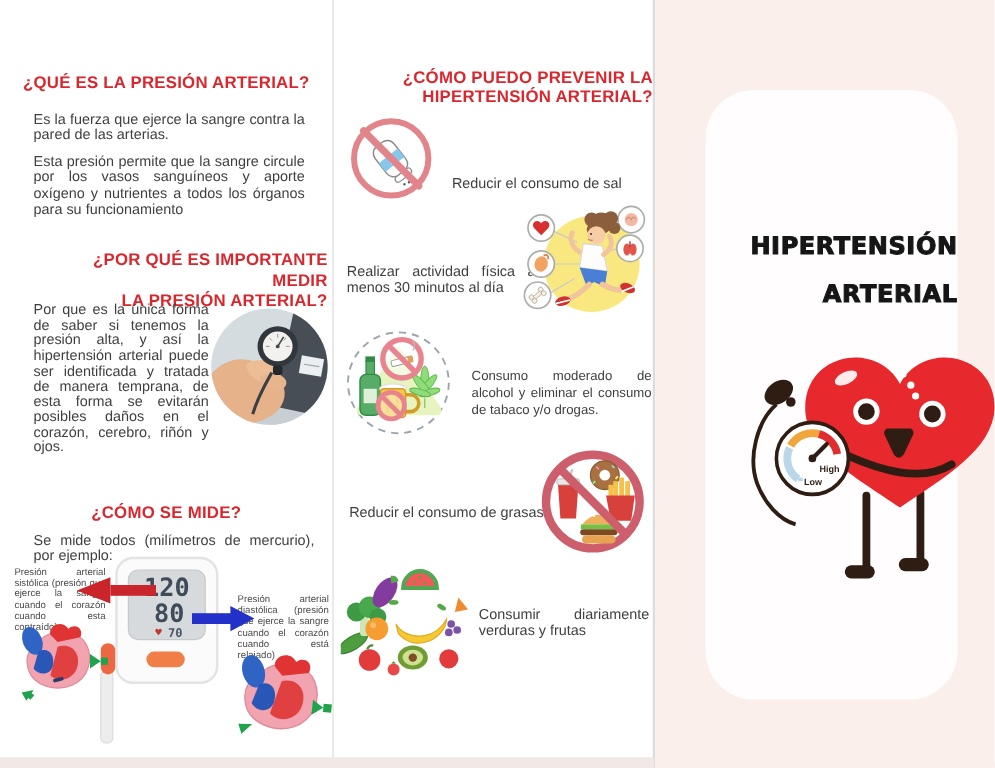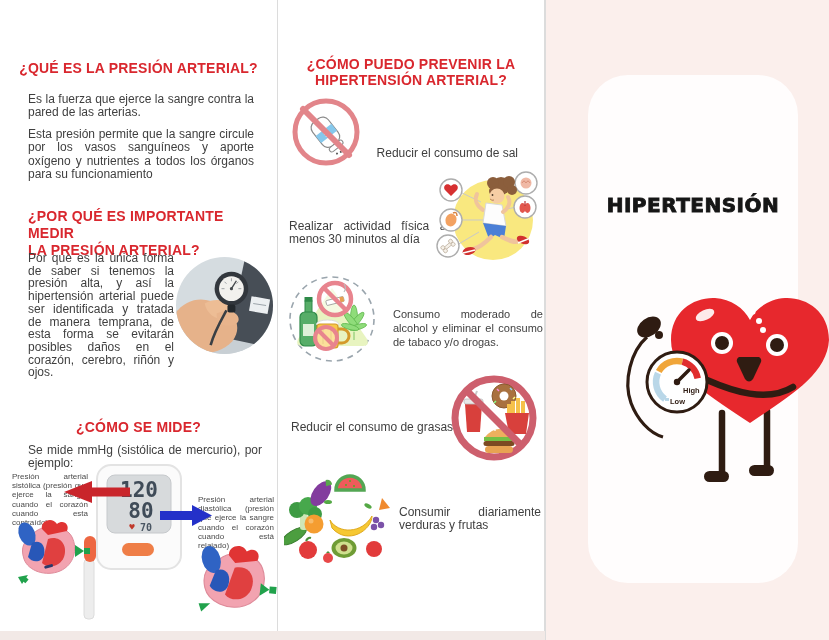--- a/index.html
+++ b/index.html
@@ -10,21 +10,21 @@
   #panel-right{left:546px;width:283px;background:#fbefec;}
   .divider{position:absolute;top:0;width:2px;height:640px;background:#dcdcdc;}
   #divider-1{left:277px;}
   #divider-2{left:544px;}
   #bottom-strip{position:absolute;left:0;top:631px;width:545px;height:9px;background:#f2e9e6;}
   .abs{position:absolute;}
   .red-h{color:#d9272e;font-weight:bold;font-size:14px;line-height:17px;letter-spacing:.2px;}
   .center{text-align:center;}
   .btxt{color:#3f3f3f;font-size:12px;line-height:13.4px;text-align:justify;text-justify:inter-word;}
   .tiny{color:#4a4a4a;font-size:8px;line-height:9.2px;text-align:justify;}
-  .line{display:block;}
+  .line{display:block;text-align:right;}
   #big-title{font-family:"DejaVu Sans","Liberation Sans",sans-serif;font-weight:bold;color:#161616;
     font-size:20px;line-height:40px;letter-spacing:.5px;text-align:center;-webkit-text-stroke:.9px #161616;}
   .card{position:absolute;background:#fffdfd;border-radius:40px;}
   svg text{font-family:"Liberation Sans",sans-serif;}
   .digits{font-family:"DejaVu Sans Mono",monospace;font-weight:bold;}
 </style>
 </head>
 <body>
 
 <div id="stage">
@@ -72,21 +72,21 @@
           <line x1="57" y1="33" x2="62" y2="25" stroke="#44484c" stroke-width="1.4"></line>
           <circle cx="57" cy="33" r="1.6" fill="#44484c"></circle>
           <rect x="53" y="49" width="8" height="8" rx="2" fill="#23282c"></rect>
           <path d="M52,55 C46,66 40,76 36,90" stroke="#3a3f44" stroke-width="2.6" fill="none"></path>
         </g>
       </svg>
     </div>
 
     <h2 class="abs red-h center" style="left:0;top:407px;width:277px;">¿CÓMO SE MIDE?</h2>
 
-    <p class="abs btxt" style="left:28px;top:432px;width:234px;">Se mide mmHg (sistólica de mercurio), por ejemplo:</p>
+    <p class="abs btxt" style="left:28px;top:432px;width:234px;">Se mide todos (milímetros de mercurio), por ejemplo:</p>
 
     <p class="abs tiny" style="left:12px;top:464px;width:76px;">Presión arterial sistólica (presión que ejerce la sangre cuando el corazón cuando esta contraído)</p>
 
     <p class="abs tiny" style="left:198px;top:487px;width:76px;">Presión arterial diastólica (presión que ejerce la sangre cuando el corazón cuando está relajado)</p>
 
     <div class="abs" style="left:0;top:455px;width:277px;height:185px;">
       <svg width="277" height="185" viewBox="0 0 277 185">
 
         <rect x="84" y="104" width="10" height="60" rx="4" fill="#ededed" stroke="#dcdcdc" stroke-width="1"></rect>
 
@@ -343,20 +343,21 @@
     <p class="abs btxt" style="left:121px;top:494px;width:142px;">Consumir diariamente verduras y frutas</p>
   </section>
 
   <div class="divider" id="divider-2"></div>
 
   <section class="panel" id="panel-right">
     <div class="card" style="left:42px;top:75px;width:210px;height:508px;"></div>
 
     <h1 id="big-title" class="abs" style="left:42px;top:172px;width:210px;">
         <span class="line">HIPERTENSIÓN</span>
+        <span class="line">ARTERIAL</span>
       </h1>
 
     <div class="abs" style="left:42px;top:285px;width:216px;height:210px;padding-left:29px;">
       <svg width="216" height="210" viewBox="0 0 216 210">
 
         <path d="M30,52 C14,66 6,96 14,118 C20,134 32,148 46,152" stroke="#2f1c12" stroke-width="3.2" fill="none"></path>
 
         <line x1="105" y1="128" x2="105" y2="190" stroke="#2f1c12" stroke-width="6.5" stroke-linecap="round"></line>
         <line x1="150" y1="126" x2="150" y2="184" stroke="#2f1c12" stroke-width="6.5" stroke-linecap="round"></line>
         <rect x="87" y="186" width="25" height="11" rx="5.5" fill="#2f1c12"></rect>

